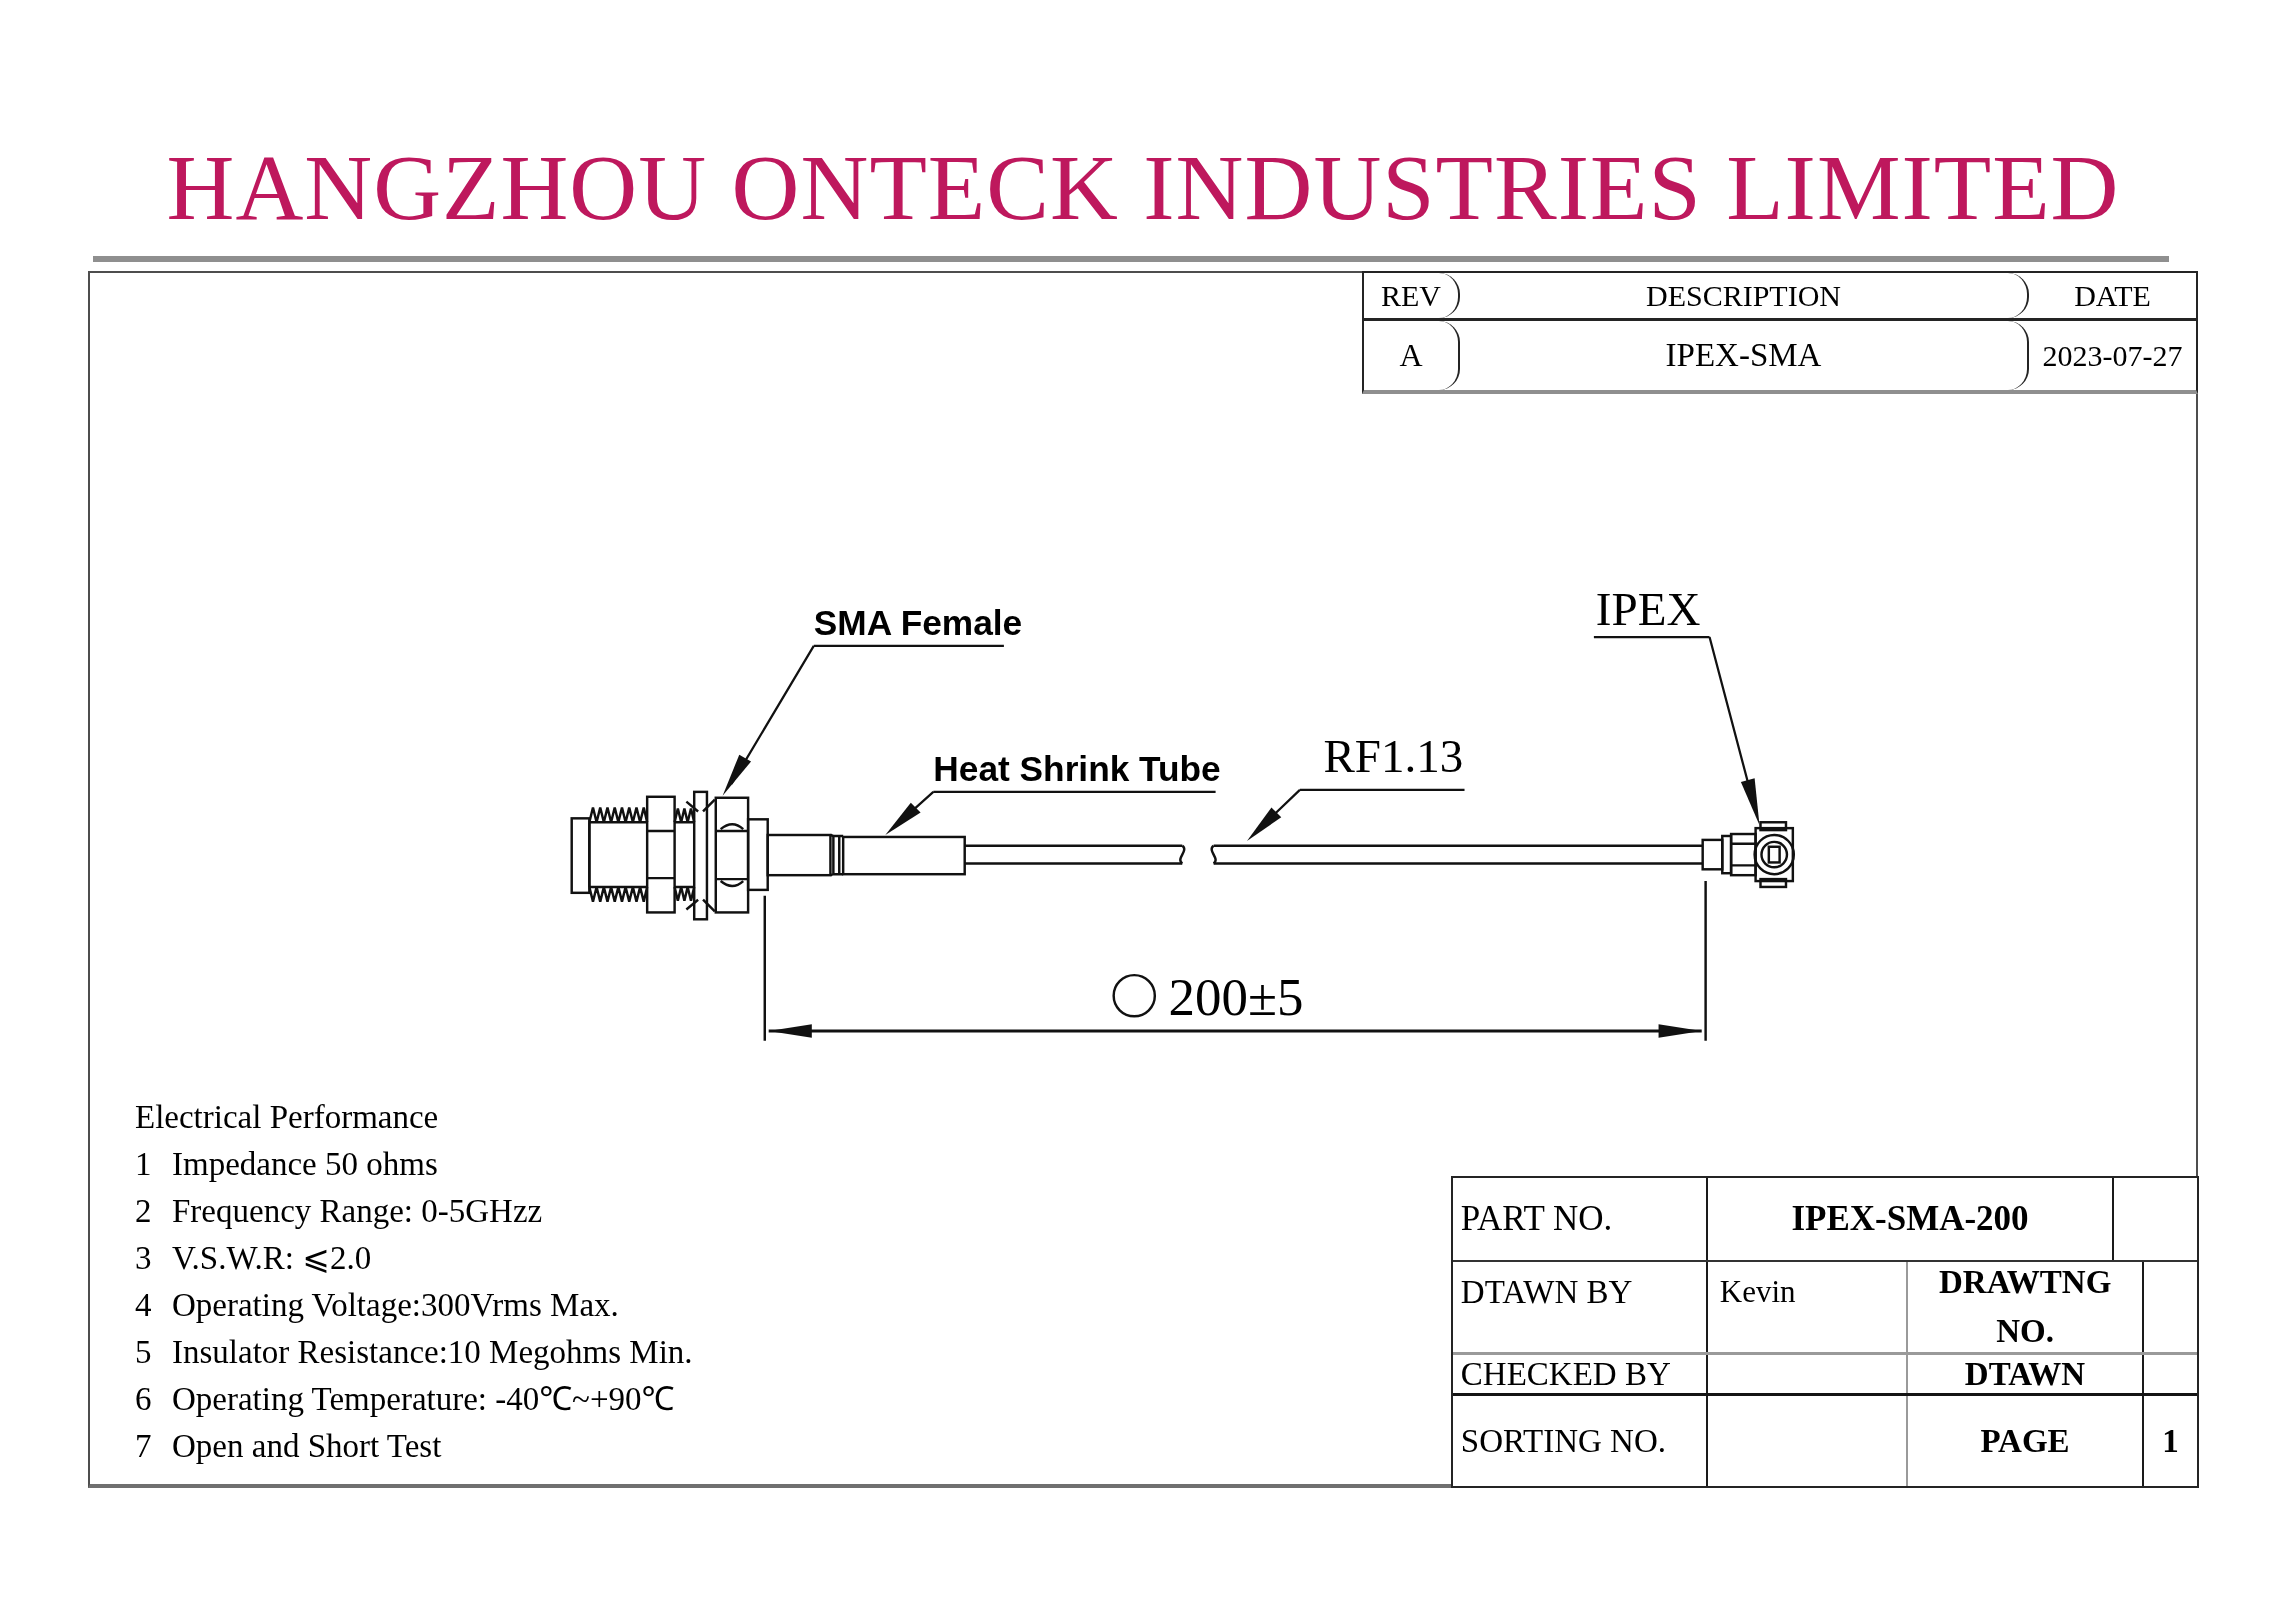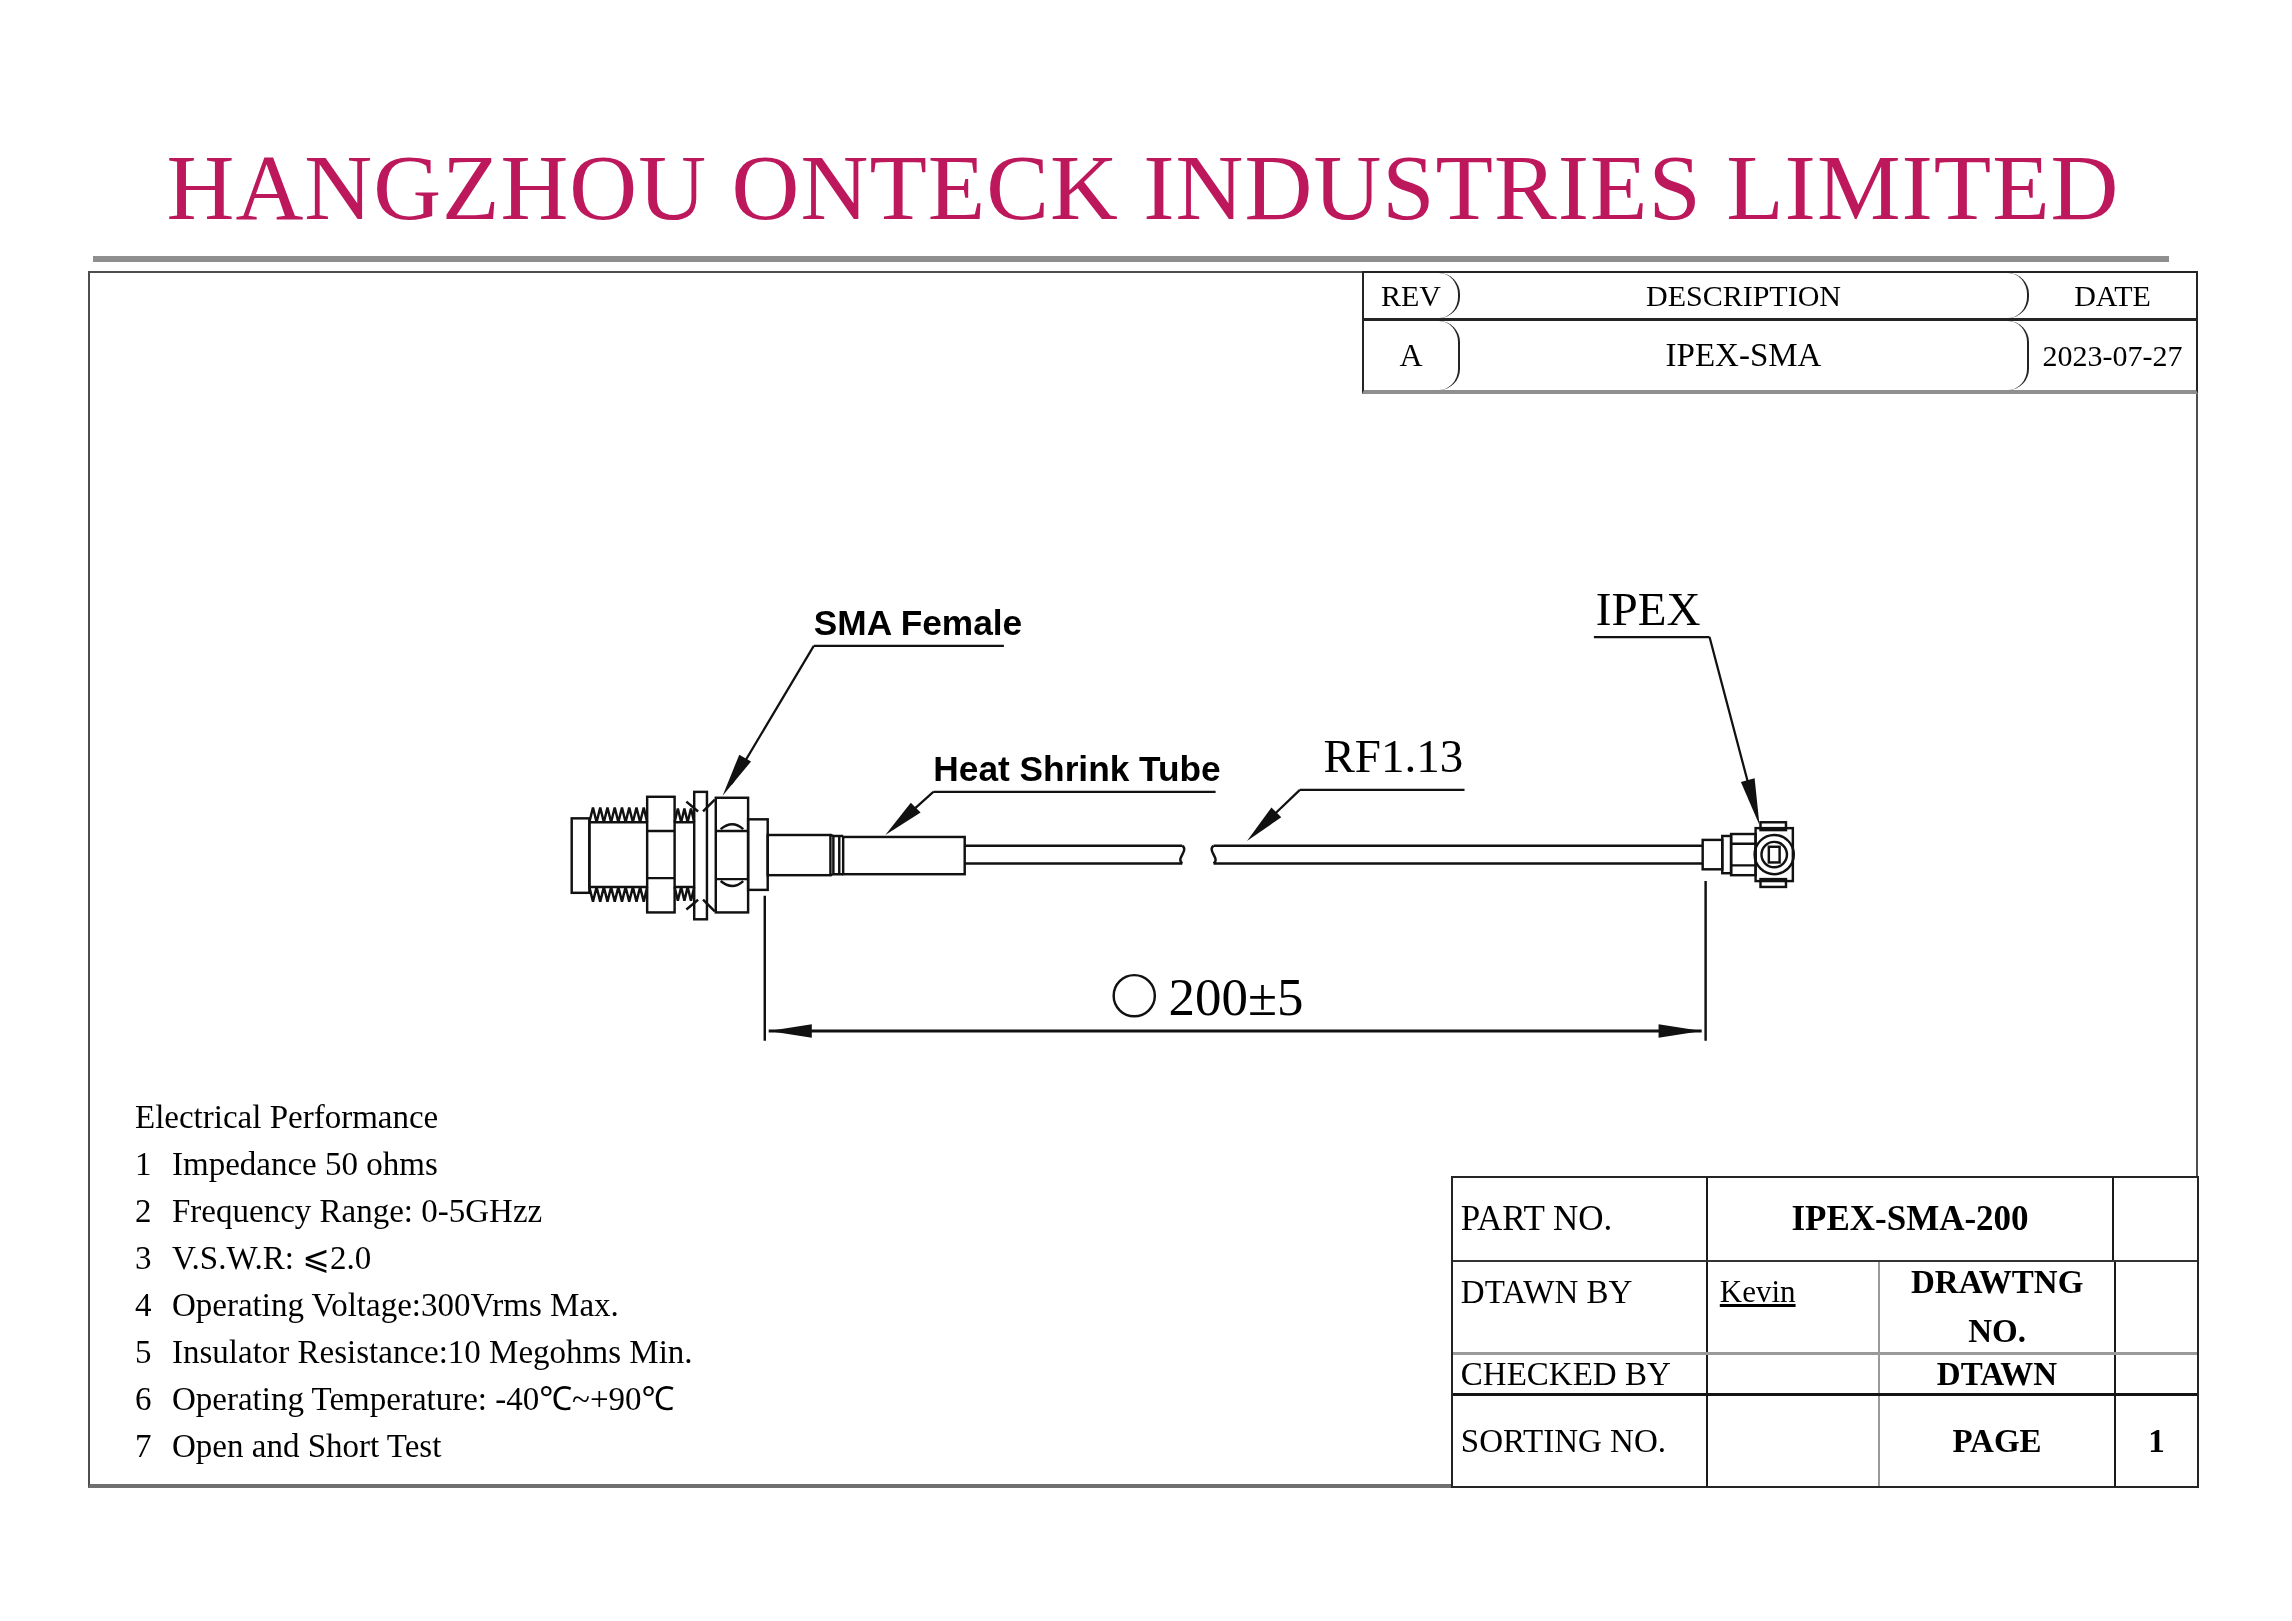--- a/index.html
+++ b/index.html
@@ -40,21 +40,21 @@
   .tb{
     left:1451px;top:1176px;width:748px;height:312px;box-sizing:border-box;
     border:2.9px solid #242424;display:flex;flex-direction:column;background:#fff;
     font-size:33px;
   }
   .tb-row{display:flex;box-sizing:border-box;}
   .tb-cell{box-sizing:border-box;display:flex;align-items:center;overflow:hidden;}
   .lab{padding-left:7.8px;justify-content:flex-start;}
   .ctr{justify-content:center;text-align:center;font-weight:bold;}
   .c1{width:255px;border-right:2.9px solid #1a1a1a;}
-  .c2{width:172px;border-right:2.9px solid #9a9a9a;text-decoration:underline;}
+  .c2{width:200px;border-right:2.9px solid #9a9a9a;}
   .c3{width:236px;border-right:2.9px solid #1a1a1a;}
   .c4{flex:1;}
   .c23{width:406px;border-right:2.9px solid #1a1a1a;}
   .r1{height:84px;border-bottom:2.9px solid #333;}
   .r2{height:93px;border-bottom:3.9px solid #9a9a9a;}
   .r3{height:41px;border-bottom:3.9px solid #141414;}
   .r4{height:43px;border-bottom:2.9px solid #8f8f8f;}
   .r5{flex:1;}
   .wrapbox{width:172px;line-height:1.5;}
   

